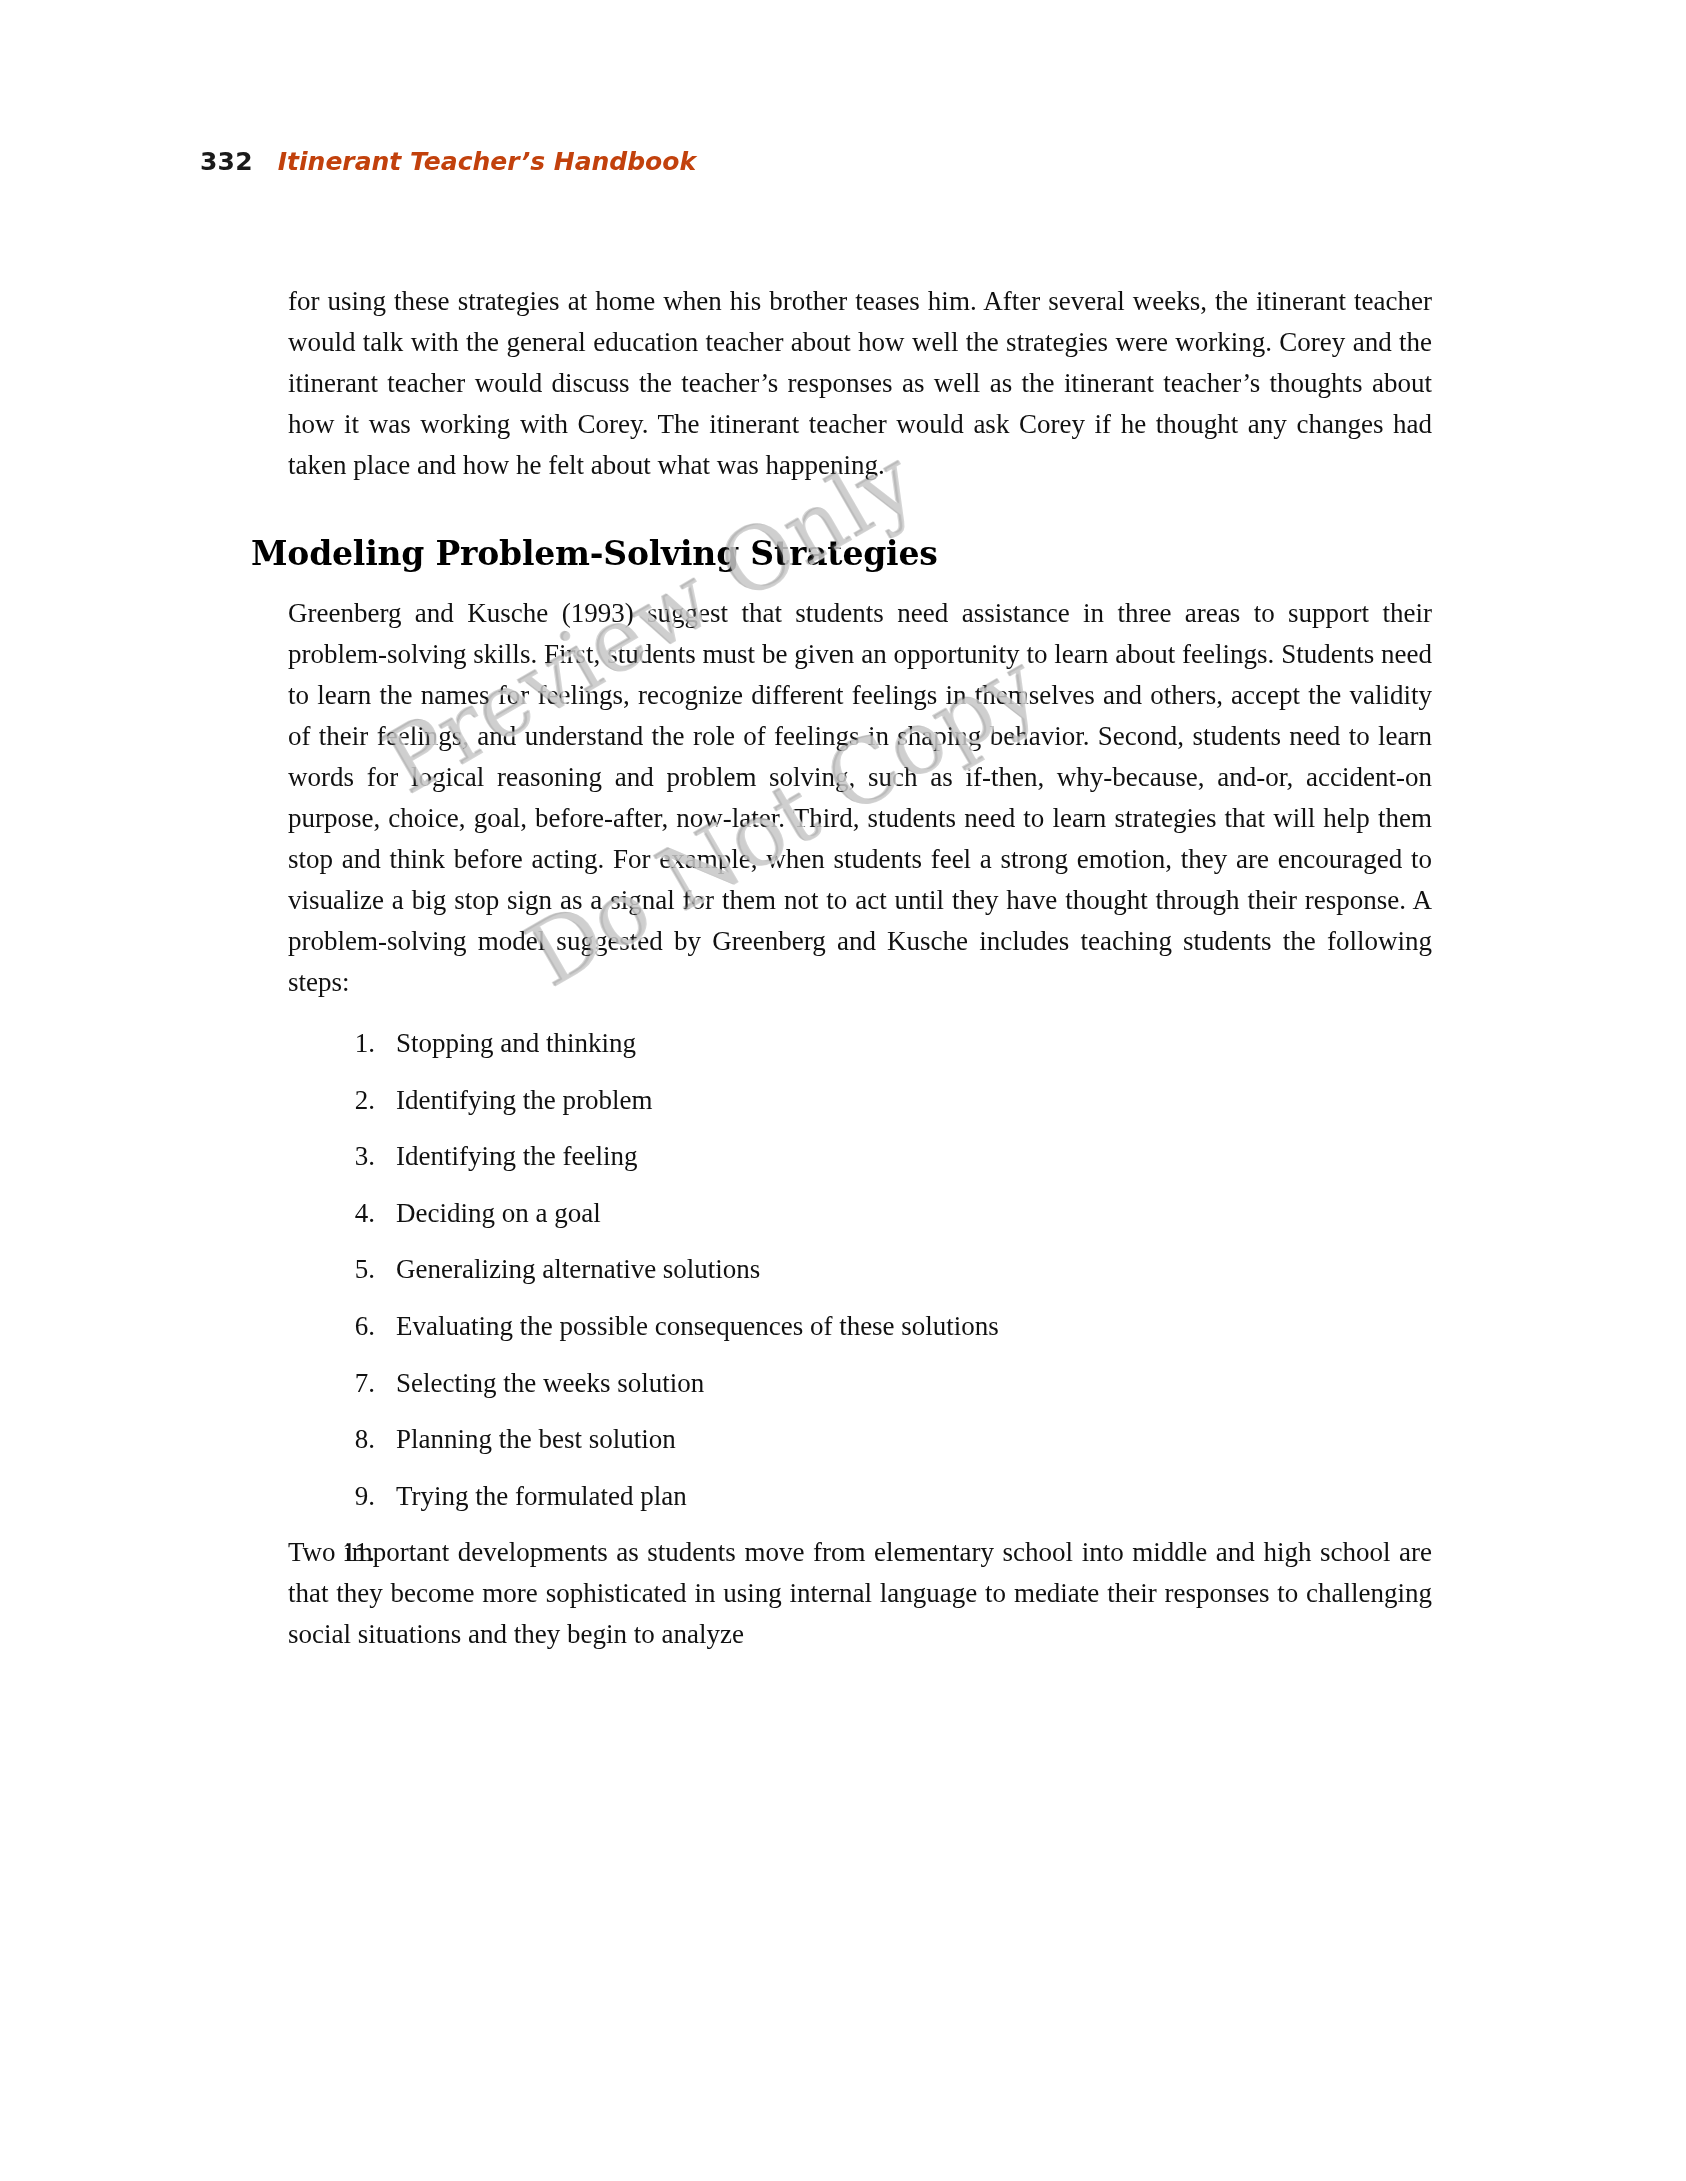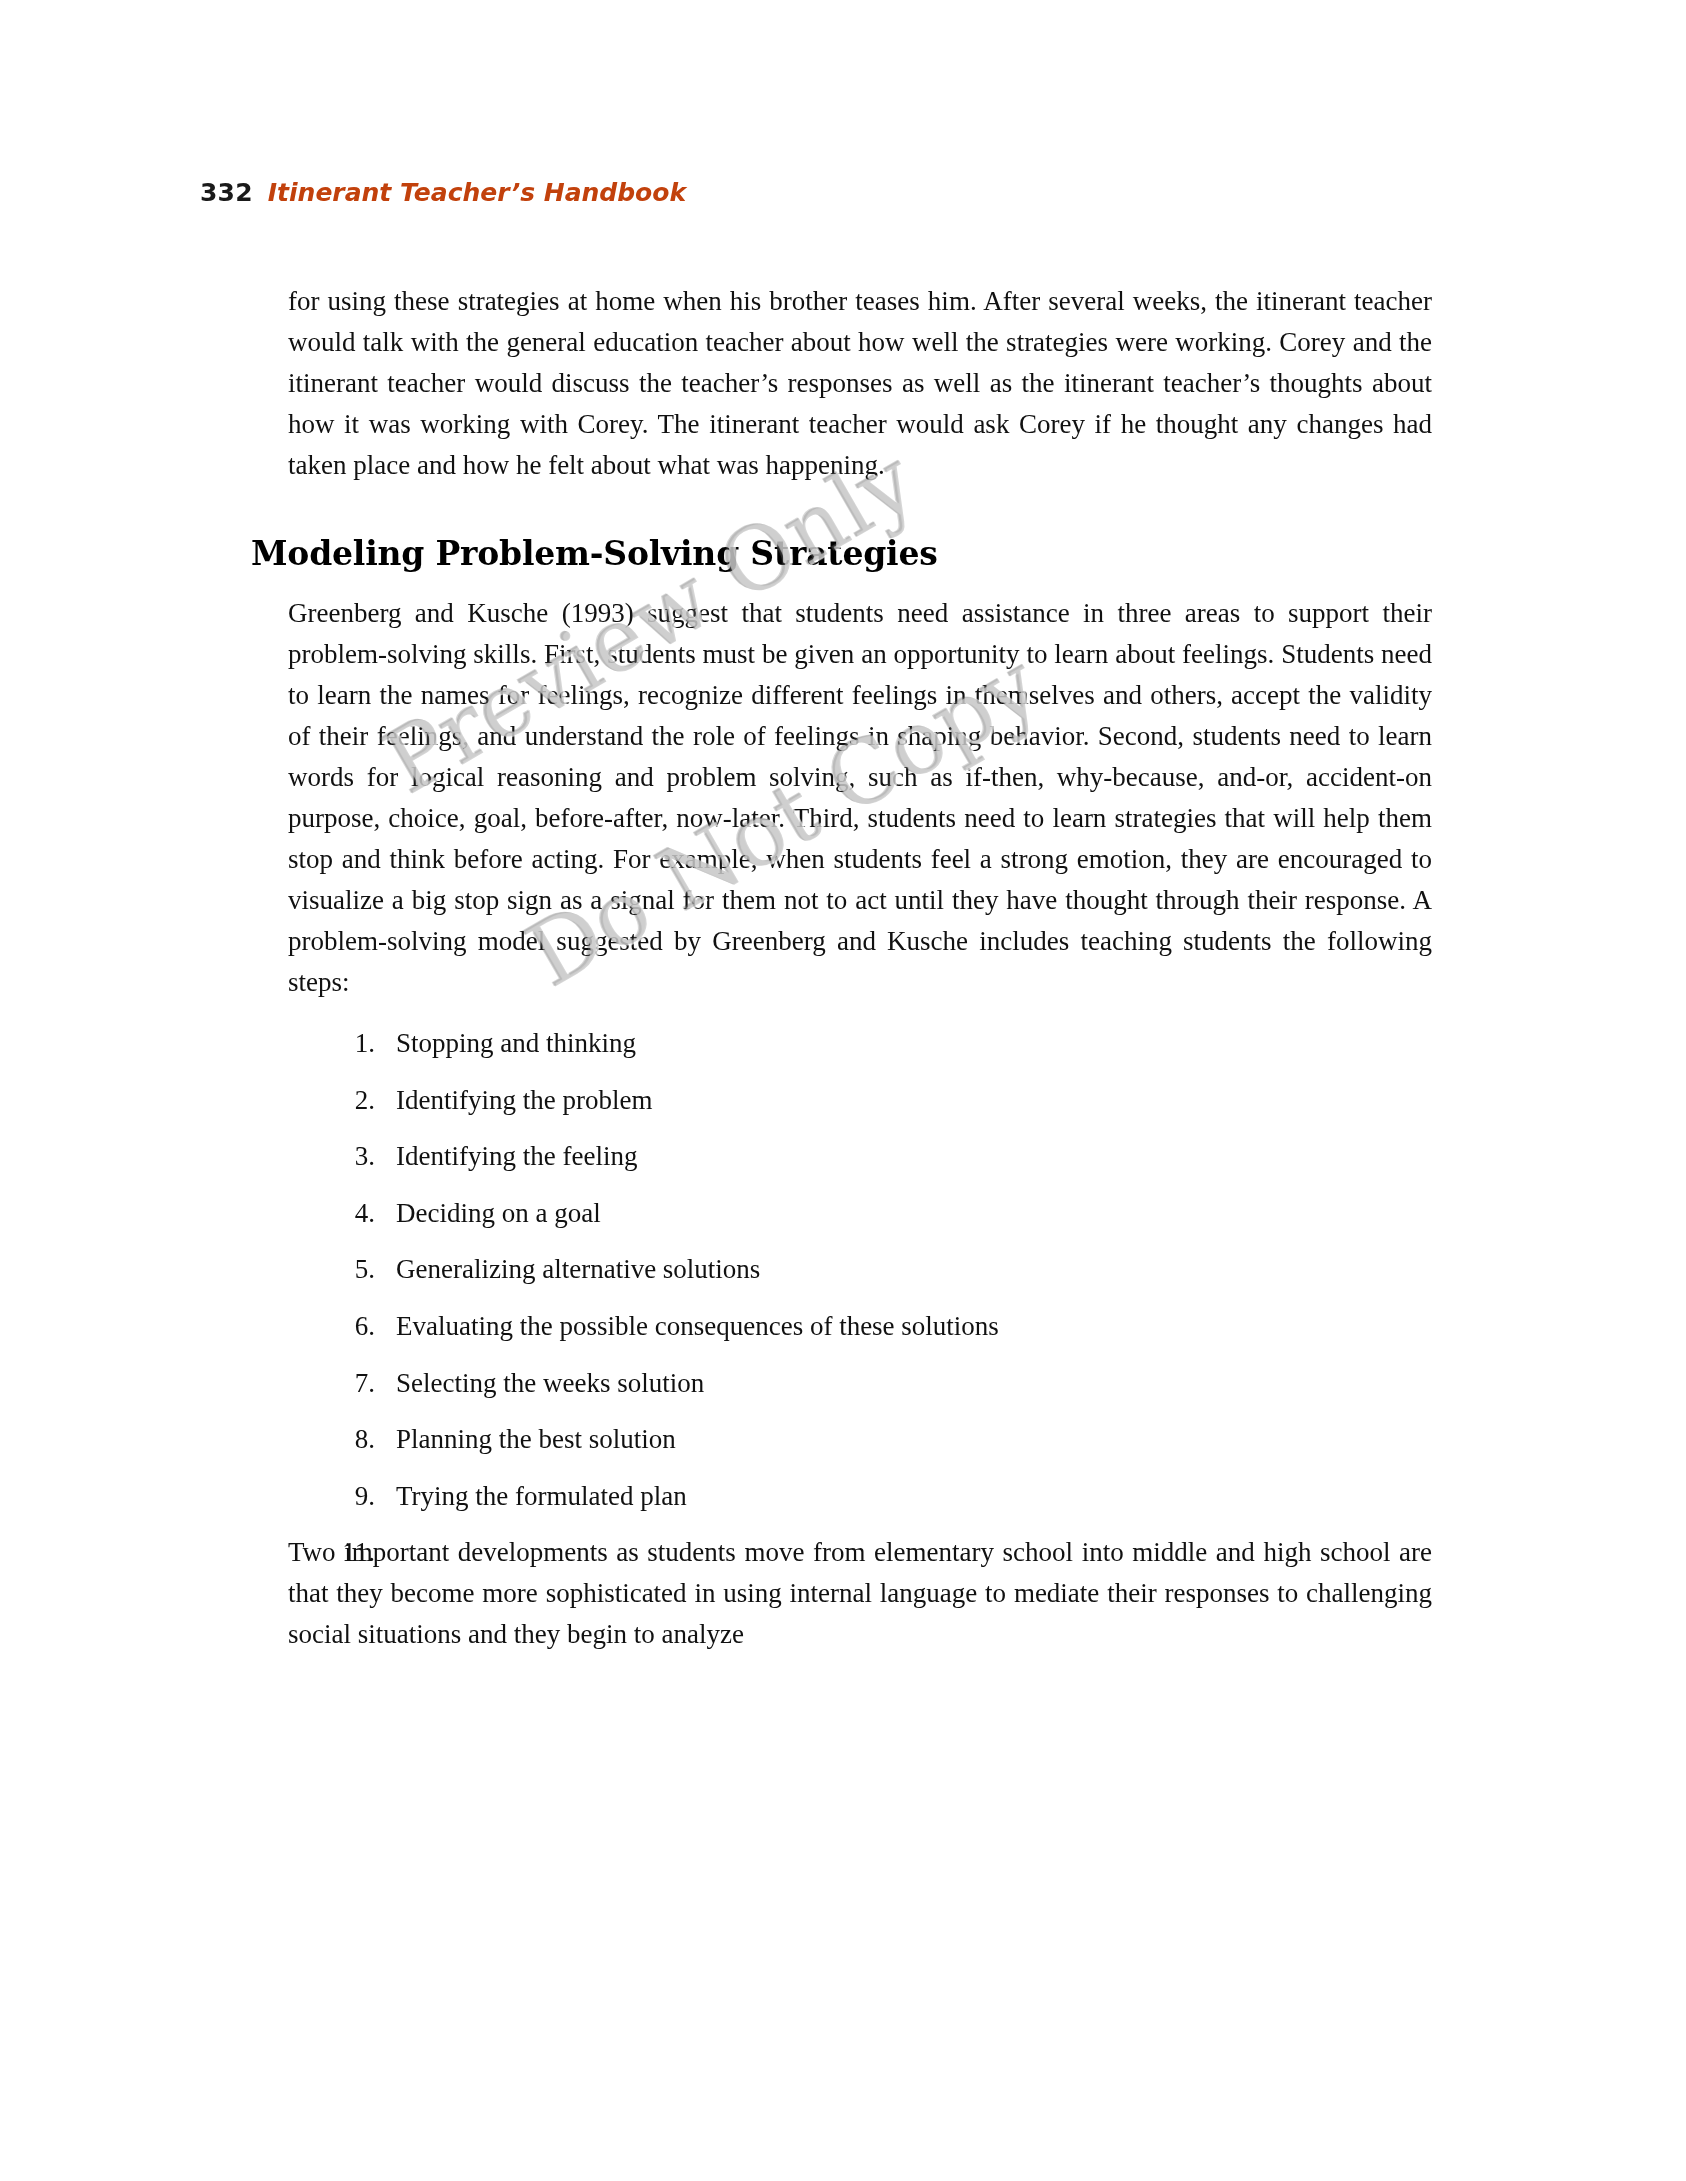--- a/index.html
+++ b/index.html
@@ -15,25 +15,25 @@
     color: #111111;
     overflow: hidden;
   }
   .page {
     position: absolute;
     inset: 0;
     padding: 0;
   }
   .header {
     position: absolute;
-    top: 178px;
+    top: 147px;
     left: 200px;
     display: flex;
     align-items: flex-end;
-    gap: 15px;
+    gap: 25px;
   }
   .folio {
     font-family: "DejaVu Sans", sans-serif;
     font-size: 25px;
     font-weight: 700;
     color: #1a1a1a;
     letter-spacing: 0.2px;
   }
   .running-title {
     font-family: "DejaVu Sans", sans-serif;

